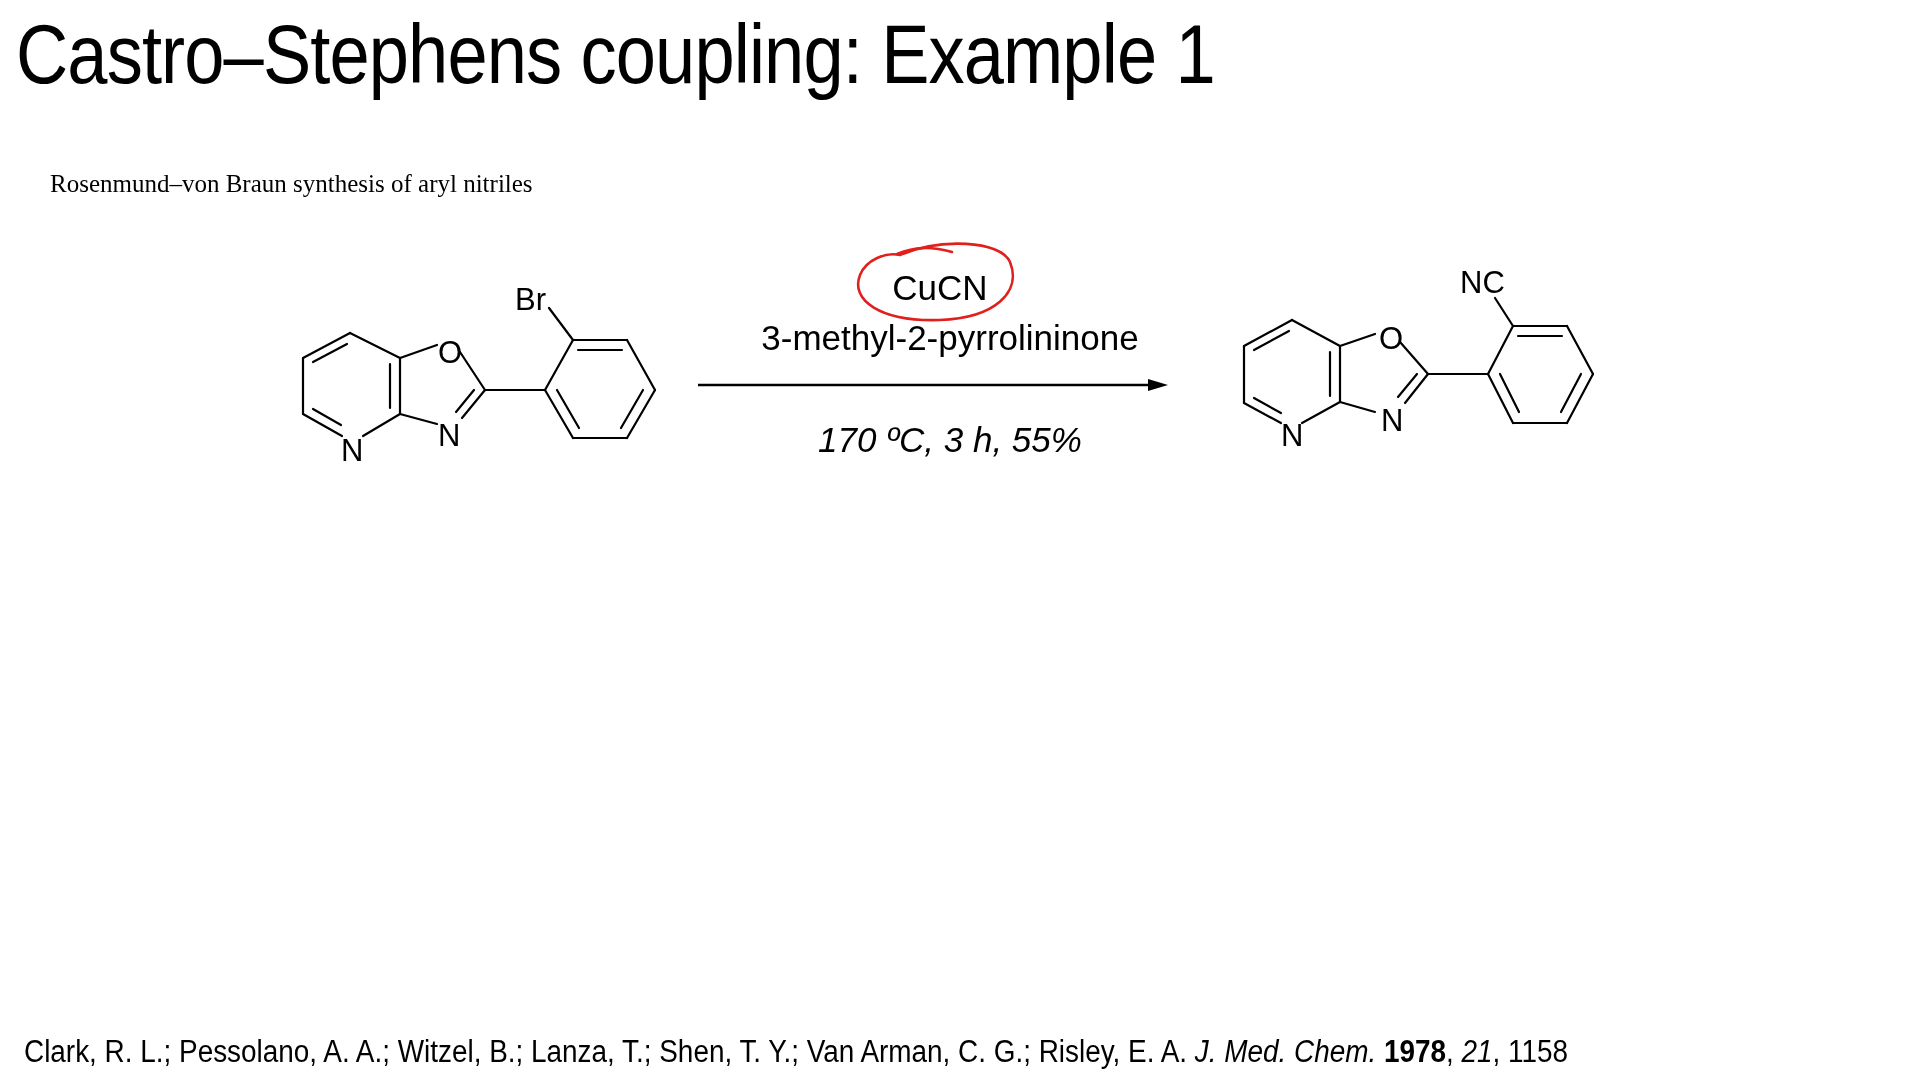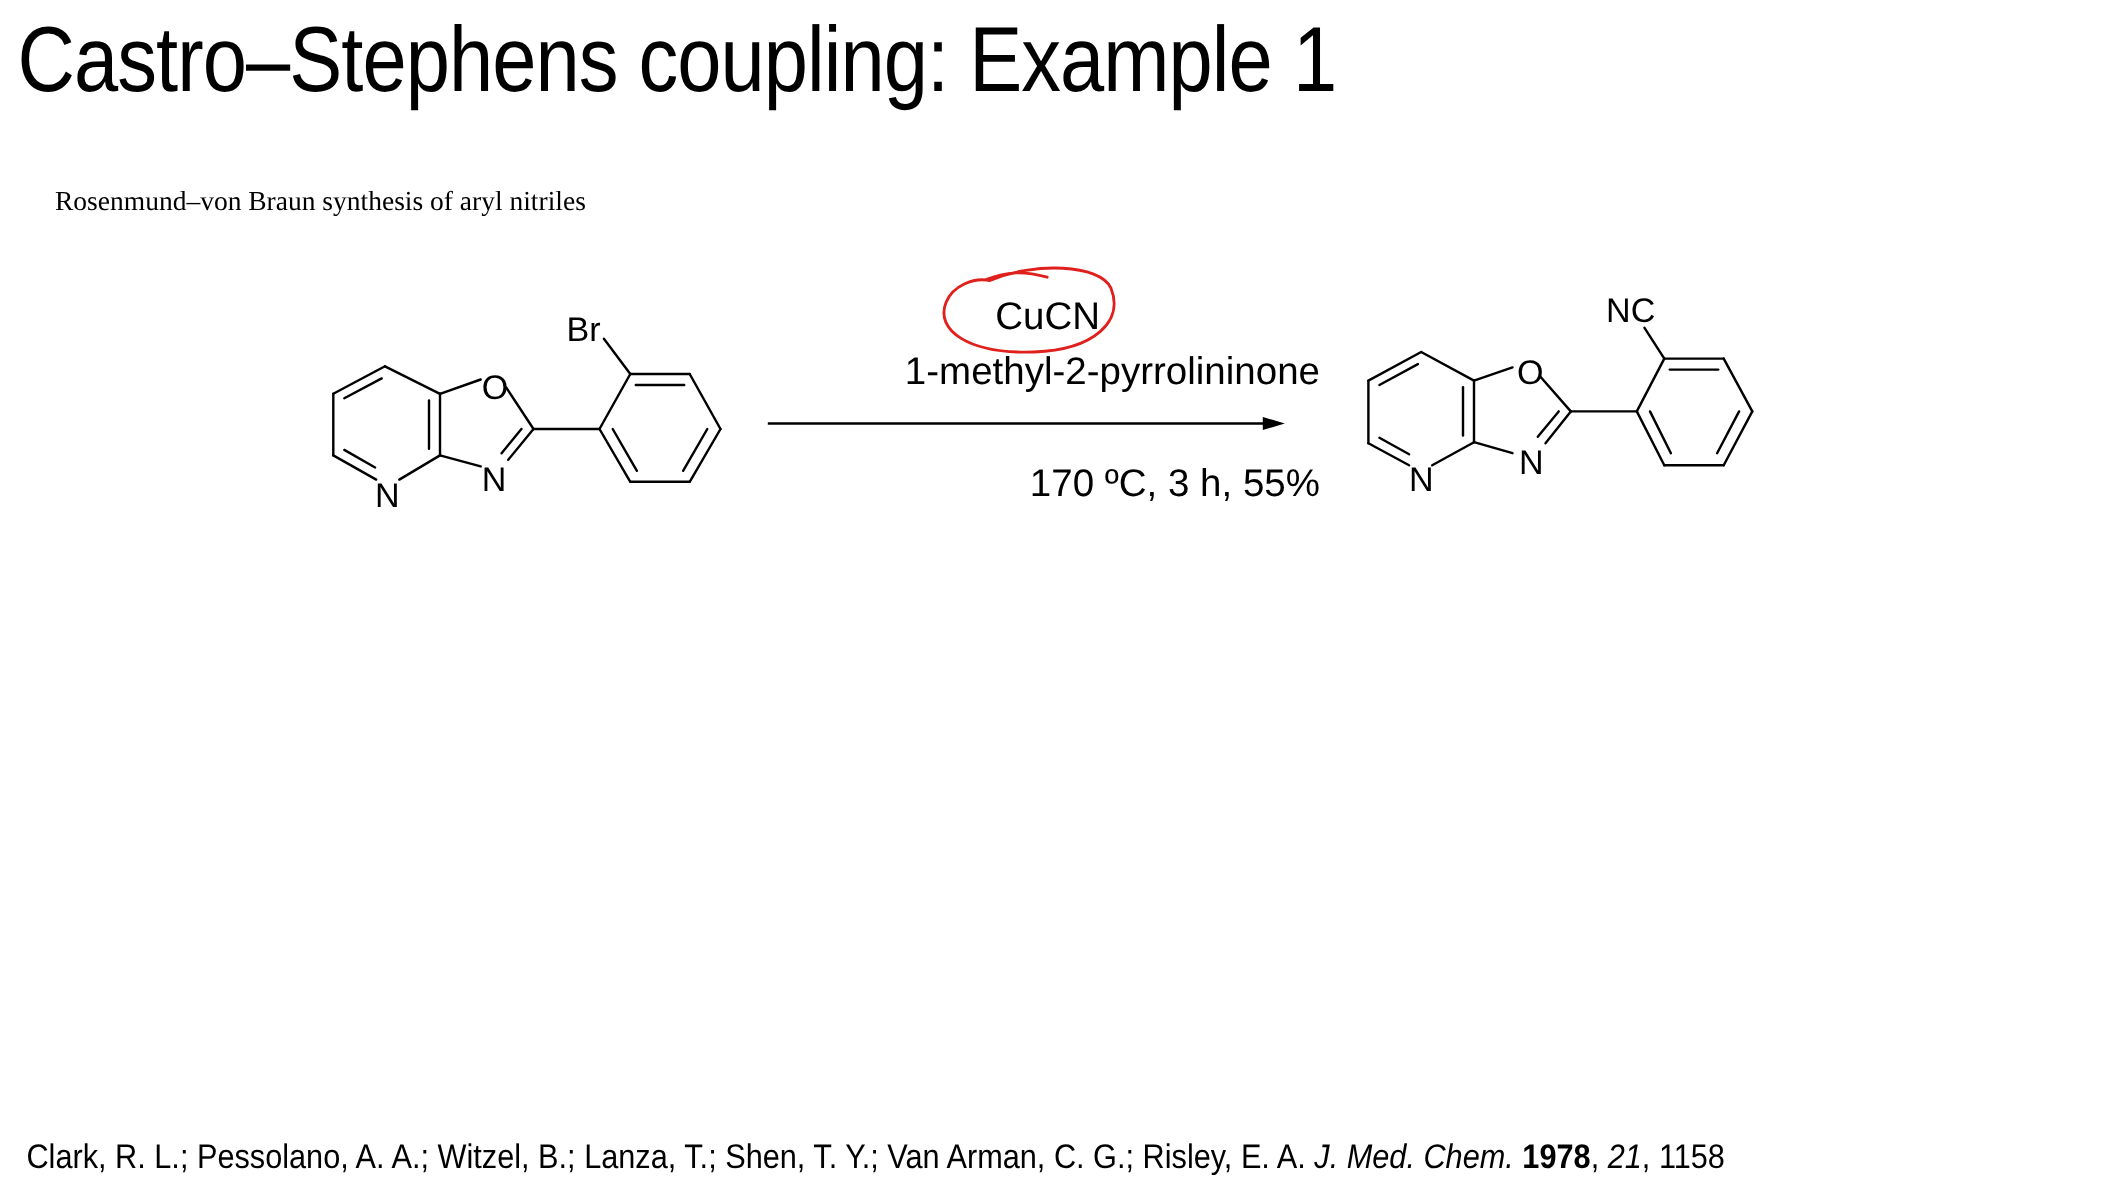--- a/index.html
+++ b/index.html
@@ -1,20 +1,20 @@
 <!DOCTYPE html>
 <html><head>
 <meta charset="utf-8">
 <style>
   html, body { margin:0; padding:0; background:#ffffff; }
   body { width:1920px; height:1080px; position:relative; overflow:hidden; color:#000; }
   .title { position:absolute; left:16px; top:6px; font-family:"Liberation Sans Narrow","Liberation Sans",sans-serif; font-size:84px; font-weight:300; letter-spacing:-1px; transform:scaleX(0.86); transform-origin:left top; white-space:nowrap; line-height:1.15; }
   .subtitle { position:absolute; left:50px; top:170px; font-family:"Liberation Serif",serif; font-size:25px; white-space:nowrap; }
   .scheme { position:absolute; left:0; top:0; width:1920px; height:1080px; }
-  .reagent { position:absolute; font-family:"Liberation Sans",sans-serif; white-space:nowrap; text-align:right; }
+  .reagent { position:absolute; font-family:"Liberation Sans",sans-serif; white-space:nowrap; text-align:center; }
   .citation { position:absolute; left:24px; top:1034px; font-family:"Liberation Sans",sans-serif; font-size:31px; white-space:nowrap; transform:scaleX(0.9); transform-origin:left top; }
   .citation i { font-style:italic; }
   .citation b { font-weight:bold; }
 </style>
 </head>
 <body>
 
 <div class="title">Castro–Stephens coupling: Example 1</div>
 <div class="subtitle">Rosenmund–von Braun synthesis of aryl nitriles</div>
 
@@ -99,20 +99,20 @@
   </g>
   <g font-family="'Liberation Sans', sans-serif" font-size="31" fill="#000">
     <text x="1460" y="293">NC</text>
     <text x="1379" y="349">O</text>
     <text x="1381" y="431">N</text>
     <text x="1281" y="446">N</text>
   </g>
 </svg>
 
 <div class="reagent" style="left:880px; top:268px; width:120px; font-size:35px;">CuCN</div>
-<div class="reagent" style="left:700px; top:318px; width:500px; font-size:35px;">1-methyl-2-pyrrolininone</div>
-<div class="reagent" style="left:700px; top:420px; width:500px; font-size:35px;">170 ºC, 3 h, 55%</div>
+<div class="reagent" style="left:700px; top:318px; width:500px; font-size:35px;">3-methyl-2-pyrrolininone</div>
+<div class="reagent" style="left:700px; top:420px; width:500px; font-size:35px;font-style:italic;">170 ºC, 3 h, 55%</div>
 
 <div class="citation">
   <span>Clark, R. L.; Pessolano, A. A.; Witzel, B.; Lanza, T.; Shen, T. Y.; Van Arman, C. G.; Risley, E. A.</span>
   <i>J. Med. Chem.</i>
   <b>1978</b>, <i>21</i>, <span>1158</span>
 </div>
 
 </body></html>

